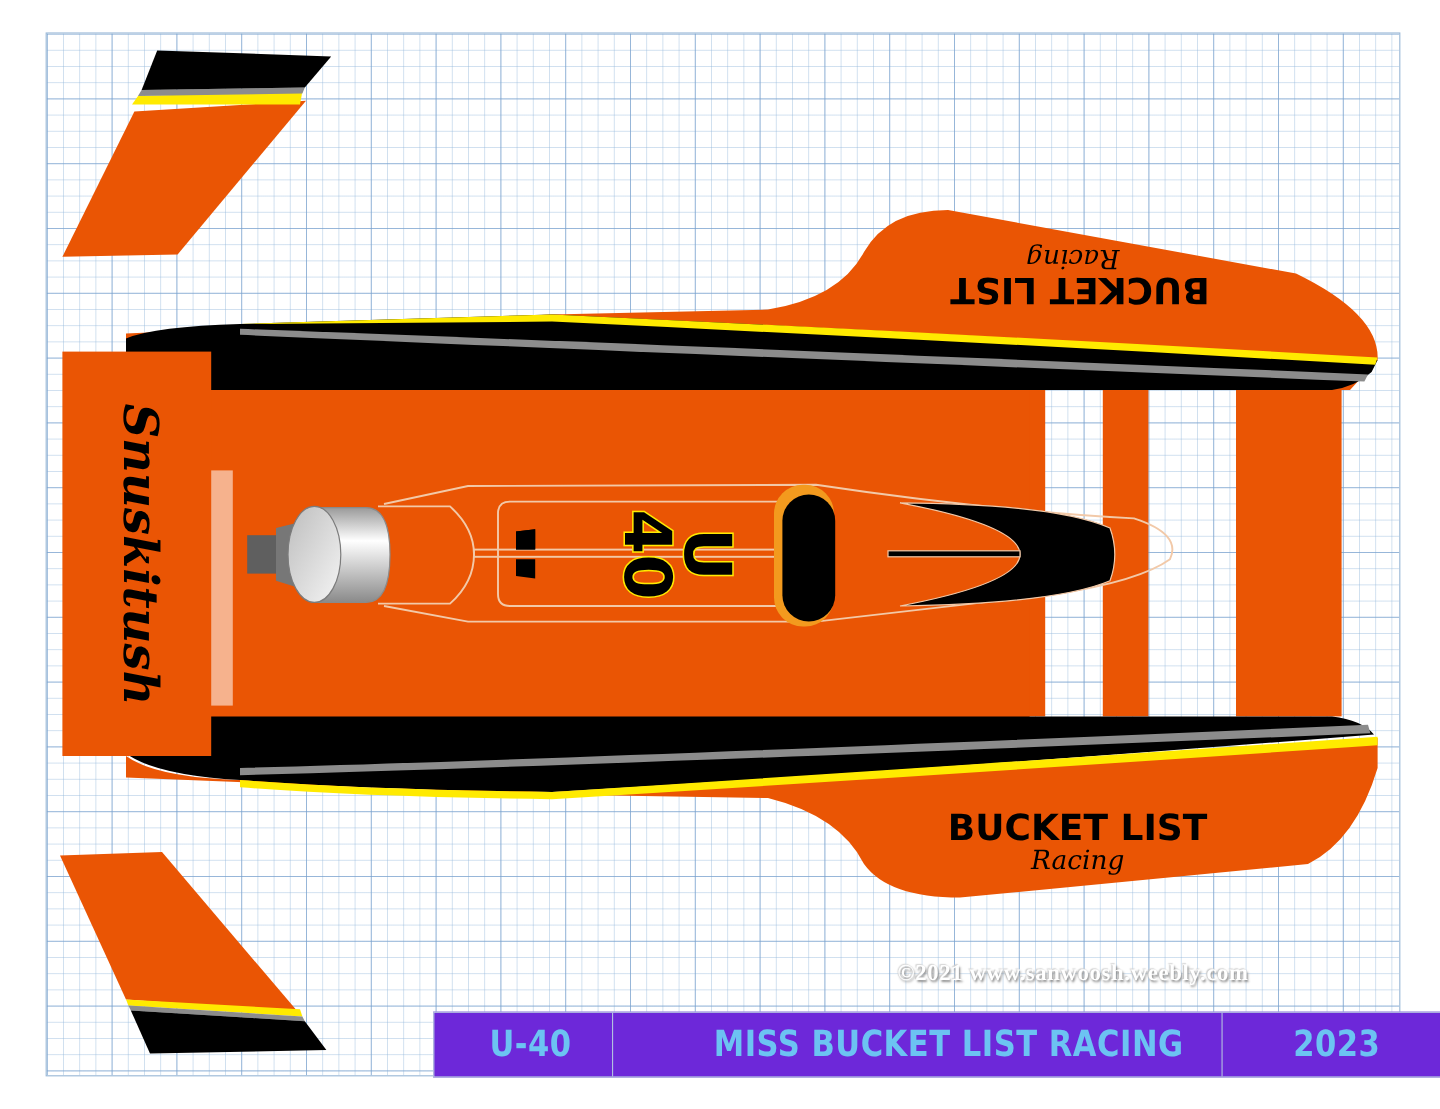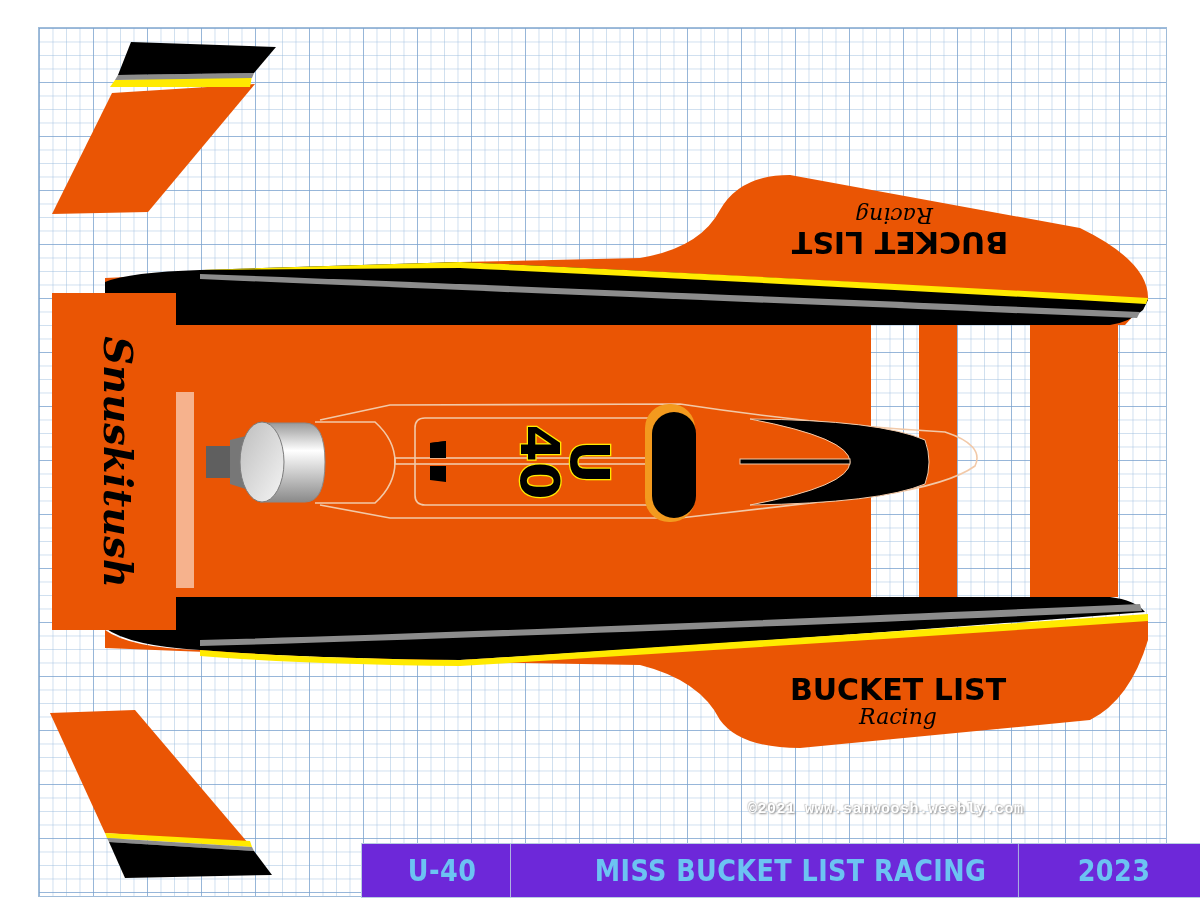--- a/index.html
+++ b/index.html
@@ -30,22 +30,22 @@
     color: #6cc3f2; font-family: "DejaVu Sans", sans-serif; font-weight: bold;
     font-size: 30px; letter-spacing: 0.5px; border-right: 1px solid #b9cde0;
     transform: scaleX(0.85);
   }
   .tb-cell:last-child { border-right: none; }
   .tb-num { width: 160px; }
   .tb-name { width: 535px; }
   .tb-year { width: 110px; }
   .copyright {
     position: absolute; left: 748px; top: 801px; width: 385px; height: 28px;
-    color: #ffffff; font-family: Liberation Mono, monospace; font-weight: bold;
-    font-size: 15px; letter-spacing: 0.5px;
+    color: #ffffff; font-family: Liberation Serif, serif; font-weight: bold;
+    font-size: 19px; letter-spacing: 0.5px;
     text-shadow: 1px 1px 2px #8a8a8a, -1px -1px 1px #cfcfcf;
     white-space: nowrap;
   }
 </style>
 </head>
 <body>
 
 <div id="sheet"></div>
 
 <svg id="art" viewBox="0 0 1200 924" xmlns="http://www.w3.org/2000/svg">

